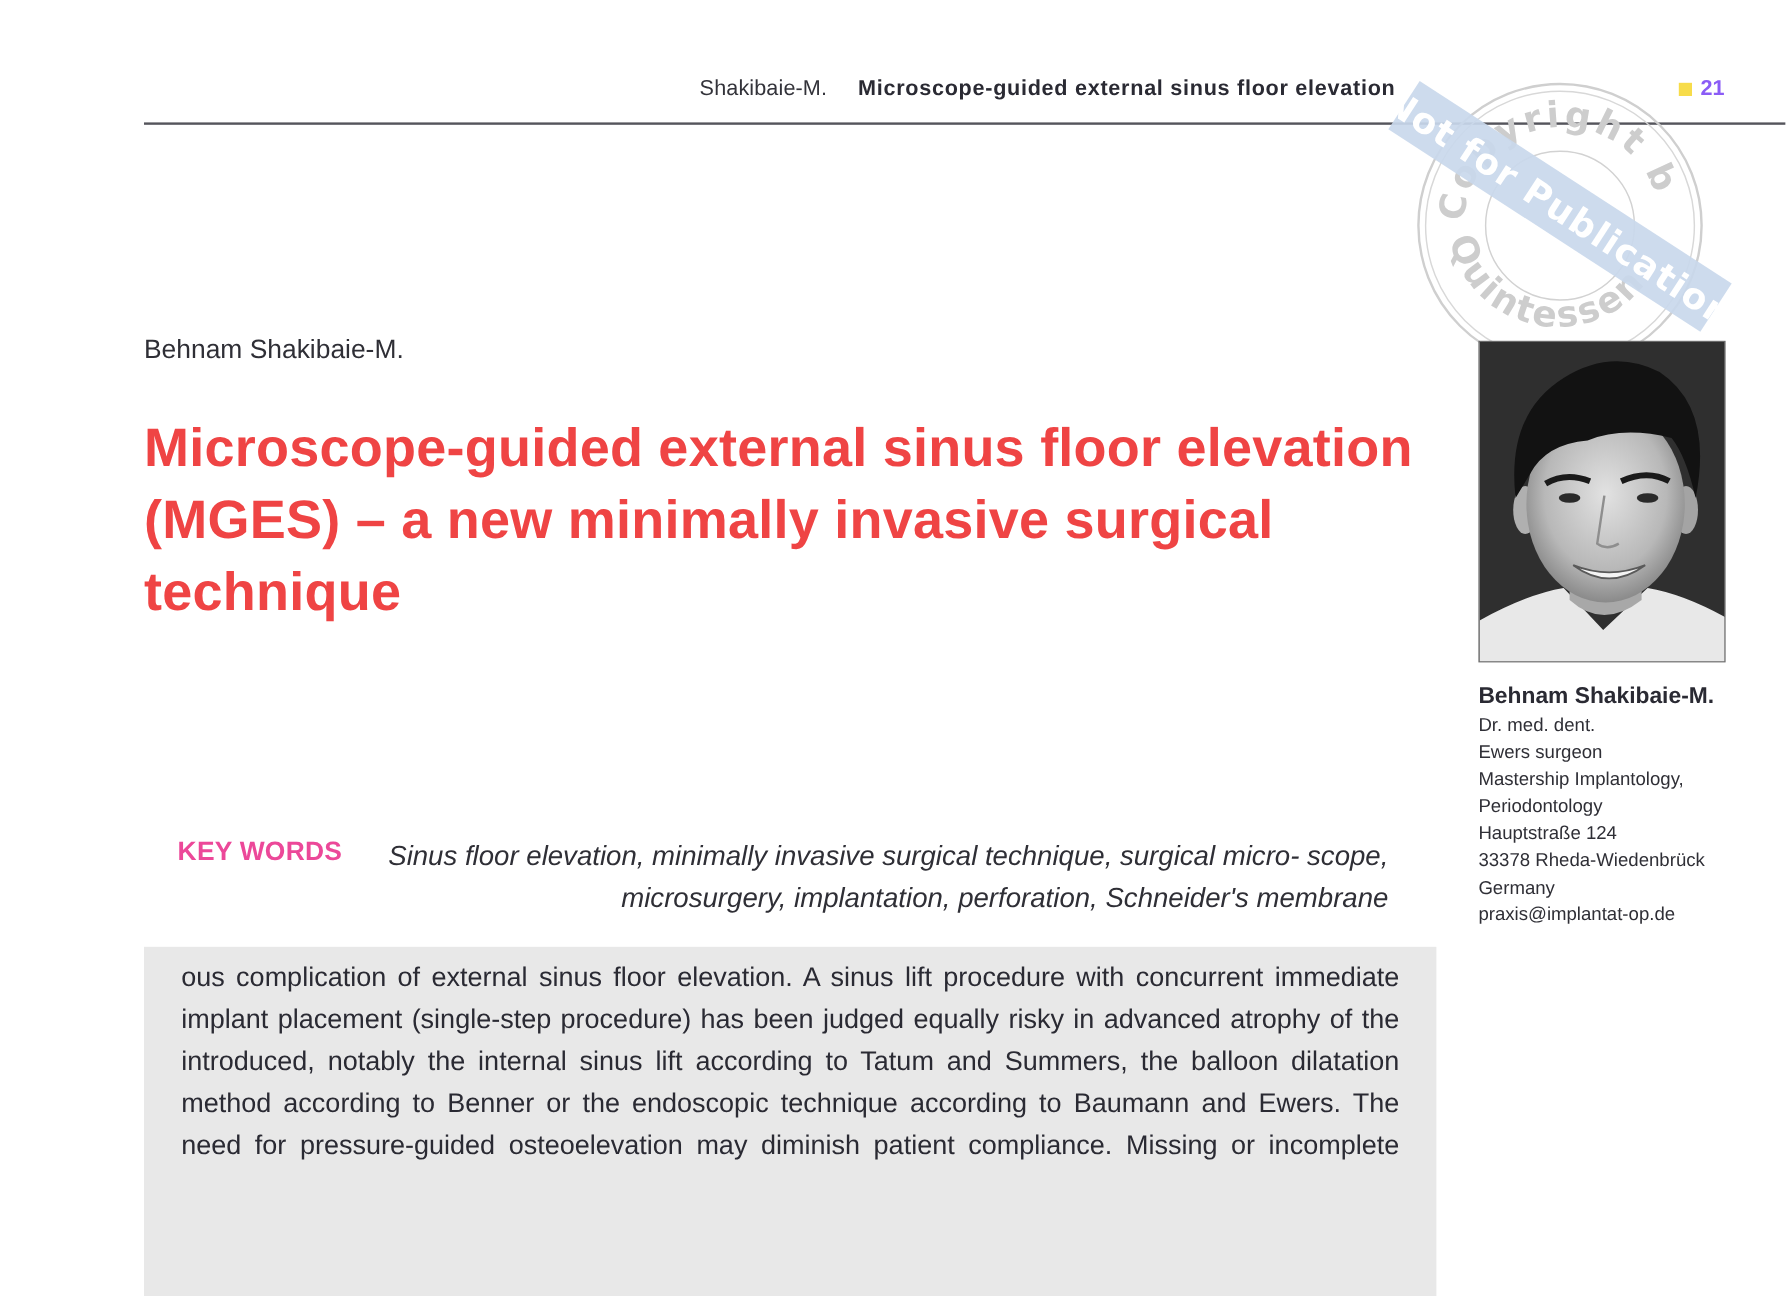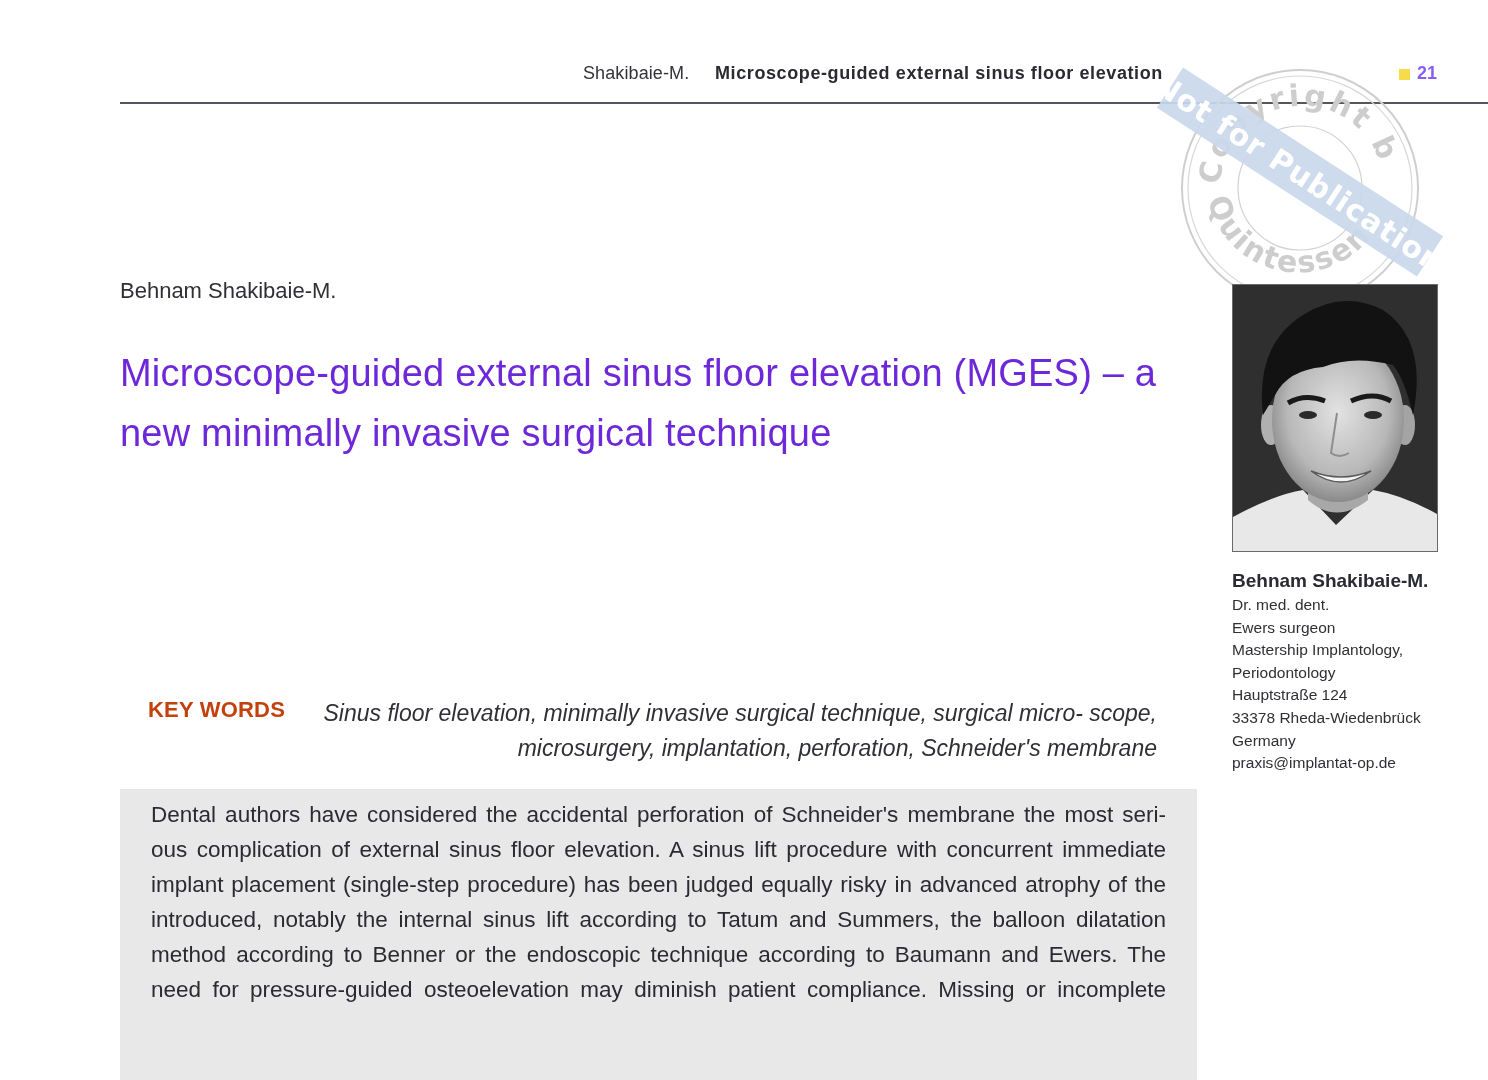--- a/index.html
+++ b/index.html
@@ -44,41 +44,41 @@
 
     
     .author-line {
       position: absolute; left: 120px; top: 278px;
       font-size: 22px; color: #2f2f36;
     }
 
     
     .article-title {
       position: absolute; left: 120px; top: 343px; width: 1060px;
-      font-size: 38px; font-weight: normal; line-height: 60px; color: #6d28d9;
+      font-size: 45px; font-weight: bold; line-height: 60px; color: #ef4444;
       letter-spacing: 0.2px;
     }
 
     
     .photo {
       position: absolute; left: 1232px; top: 284px; width: 206px; height: 268px;
       border: 1.5px solid #6a6a6a;
       background: radial-gradient(ellipse at 50% 30%, #4a4a4a 0%, #2c2c2c 60%, #1e1e1e 100%);
       overflow: hidden;
     }
 
     
     .bio { position: absolute; left: 1232px; top: 568px; width: 240px; }
     .bio-name { font-size: 19px; font-weight: bold; color: #2a2a33; line-height: 26px; }
     .bio-line { font-size: 15.5px; color: #2f2f36; line-height: 22.6px; }
 
     
     .kw-label {
       position: absolute; left: 148px; top: 697px;
-      font-size: 22px; font-weight: bold; color: #c2410c; letter-spacing: 0.2px;
+      font-size: 22px; font-weight: bold; color: #ec4899; letter-spacing: 0.2px;
     }
     .kw-text {
       position: absolute; left: 317px; top: 696px; width: 840px;
       font-size: 23px; font-style: italic; color: #2f2f36; line-height: 35px; text-align: right;
     }
 
     
     .abstract {
       position: absolute; left: 120px; top: 789px; width: 1077px; height: 291px;
       background: #e8e8e8;
@@ -172,21 +172,20 @@
     <div class="bio-line">33378 Rheda-Wiedenbrück</div>
     <div class="bio-line">Germany</div>
     <div class="bio-line">praxis@implantat-op.de</div>
   </div>
 
   <div class="kw-label">KEY WORDS</div>
   <div class="kw-text">Sinus floor elevation, minimally invasive surgical technique, surgical micro- scope, microsurgery, implantation, perforation, Schneider's membrane</div>
 
   <div class="abstract">
     <div class="abstract-text">
-      <div>Dental authors have considered the accidental perforation of Schneider's membrane the most seri-</div>
       <div>ous complication of external sinus floor elevation. A sinus lift procedure with concurrent immediate</div>
       <div>implant placement (single-step procedure) has been judged equally risky in advanced atrophy of the</div>
       <div>introduced, notably the internal sinus lift according to Tatum and Summers, the balloon dilatation</div>
       <div>method according to Benner or the endoscopic technique according to Baumann and Ewers. The</div>
       <div>need for pressure-guided osteoelevation may diminish patient compliance. Missing or incomplete</div>
     </div>
   </div>
 
 </div>
 

